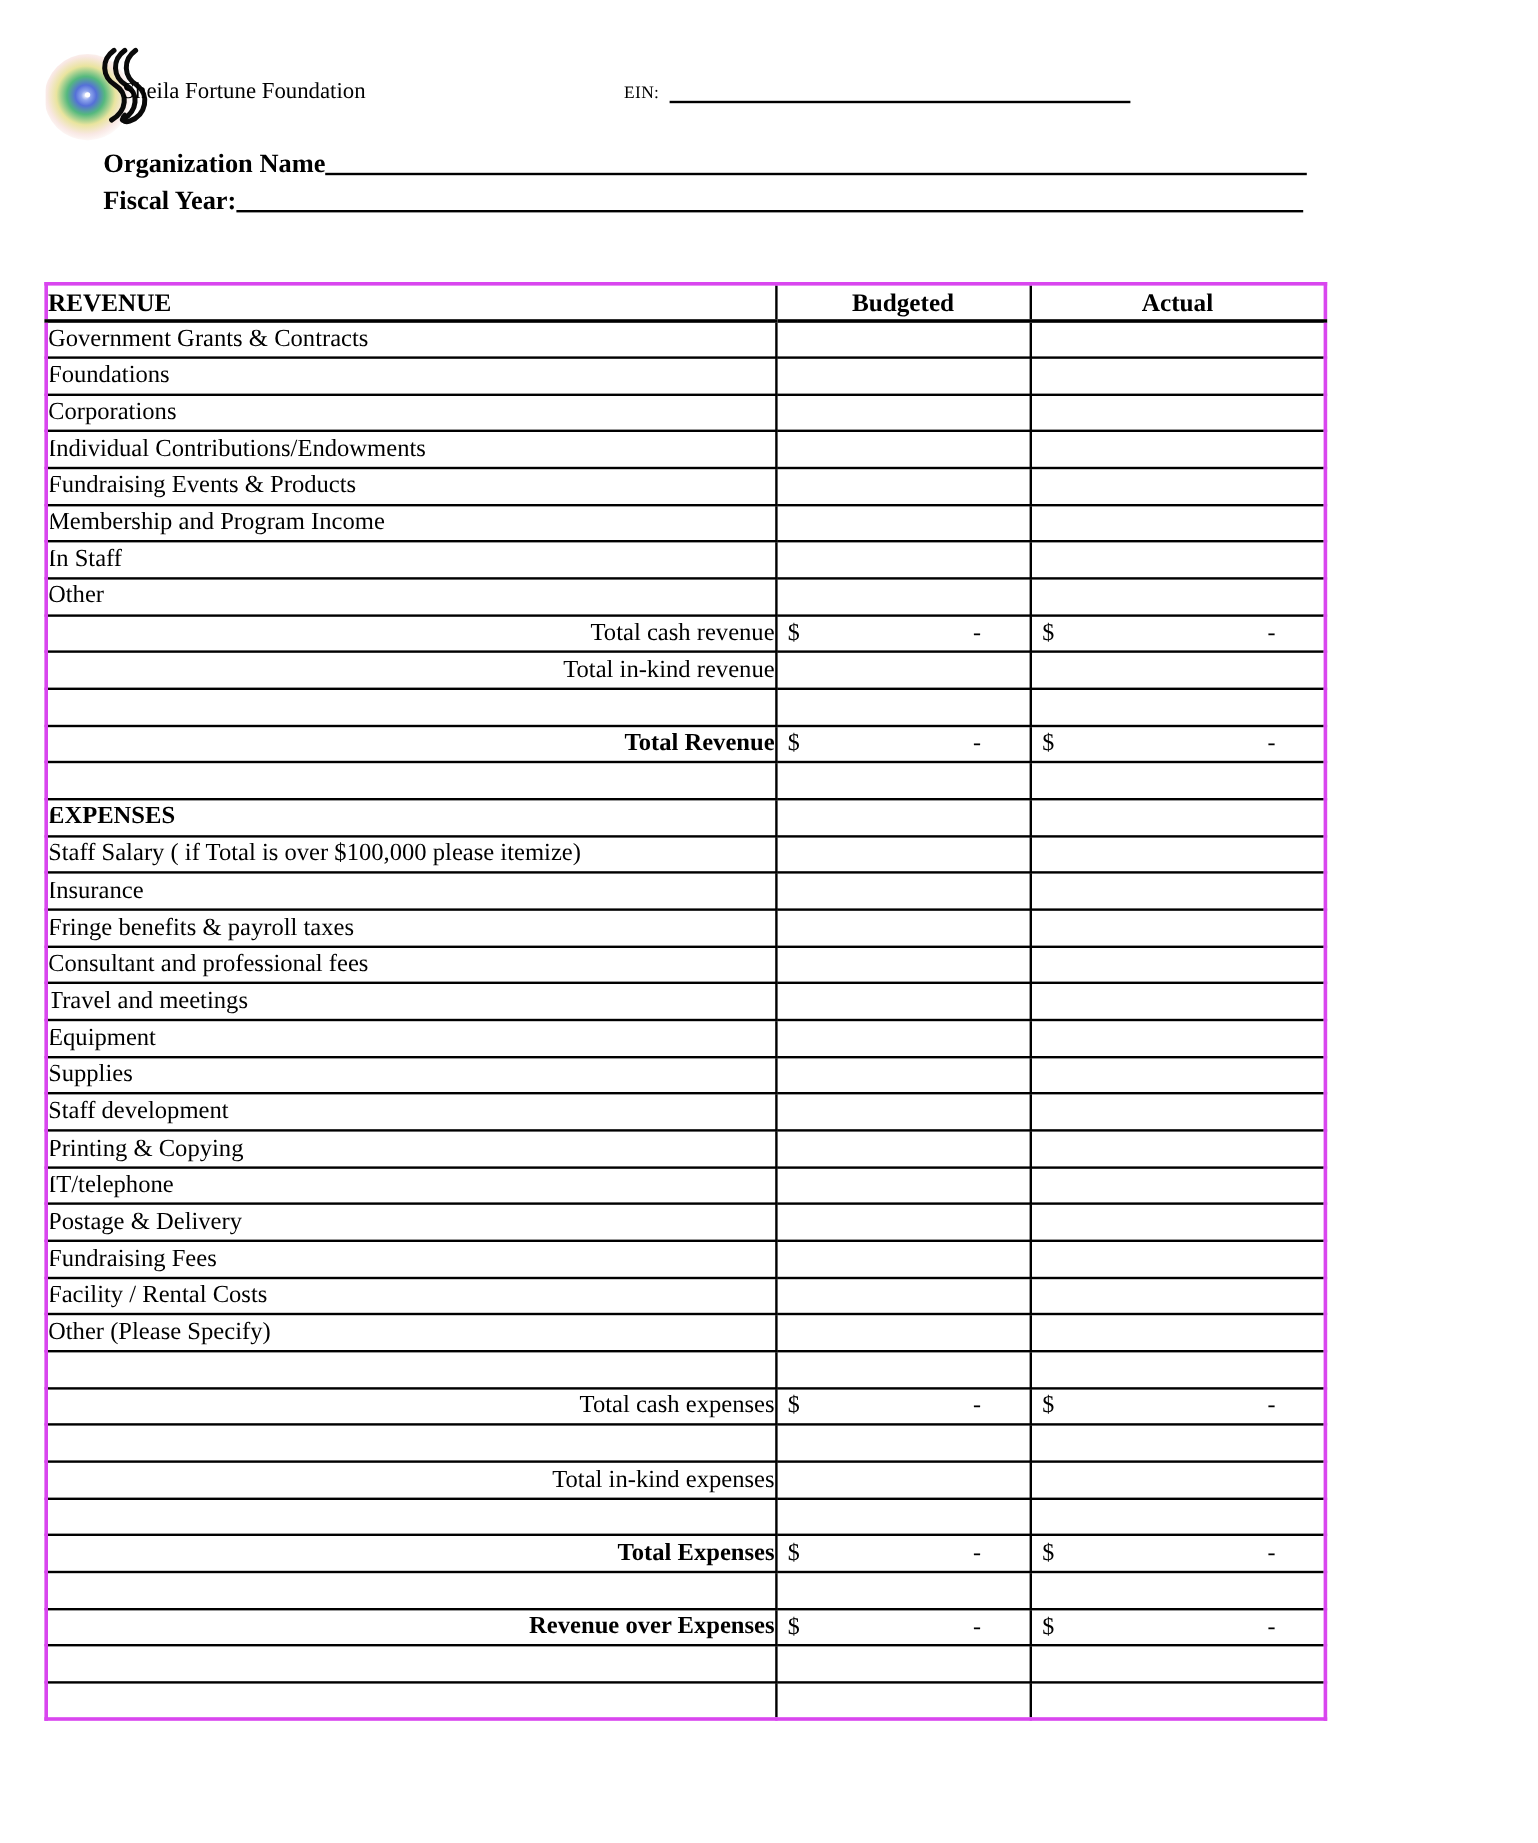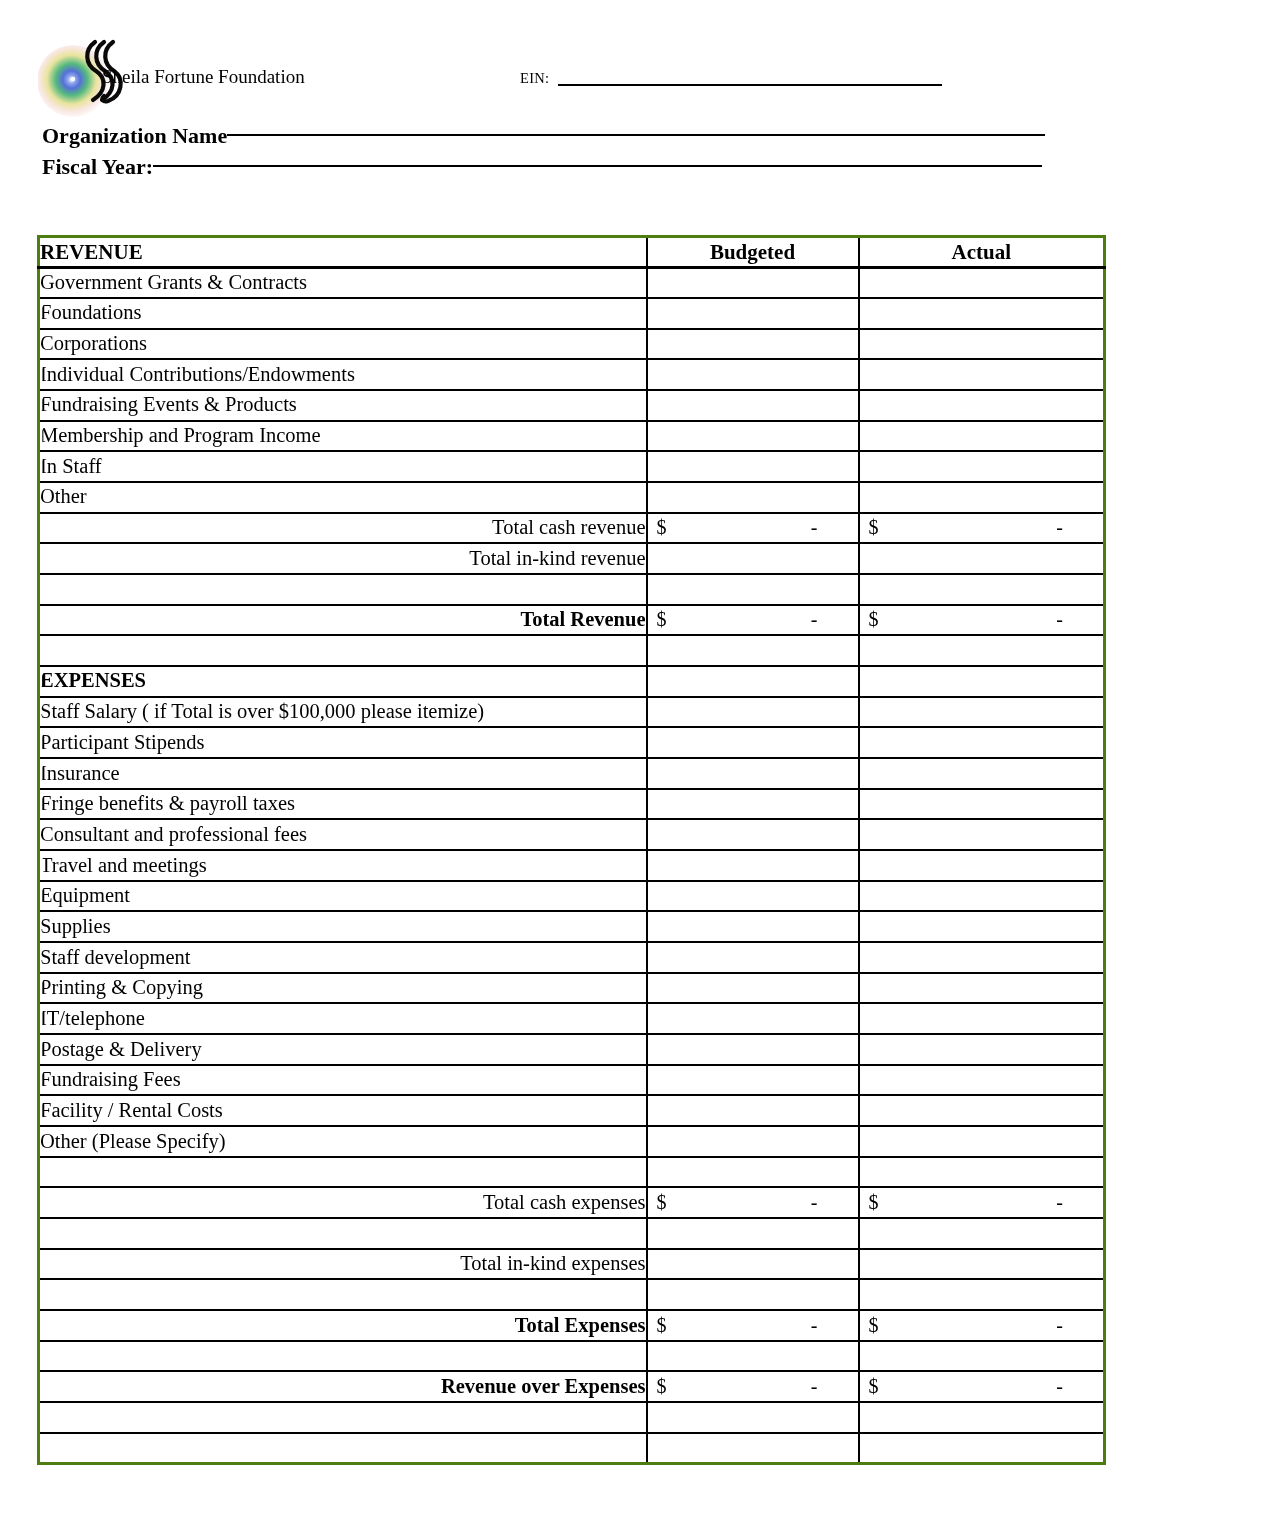--- a/index.html
+++ b/index.html
@@ -16,31 +16,31 @@
     position:absolute; left:102px; top:66px;
     font-size:19px; white-space:nowrap;
   }
   .ein-row {
     position:absolute; left:520px; top:70px; width:422px;
     display:flex; align-items:flex-end;
   }
   .ein-label { font-size:14.5px; letter-spacing:.3px; }
   .ein-line { flex:1; height:0; border-bottom:2px solid #000; margin-left:9px; margin-bottom:1px; }
 
-  .fill-row { position:absolute; display:flex; align-items:center; }
+  .fill-row { position:absolute; display:flex; align-items:flex-end;margin-left:44px; }
   .fill-row .fill-label { font-size:22px; font-weight:bold; white-space:nowrap; }
   .fill-row .fill-line { flex:1; height:0; border-bottom:2px solid #000; margin-bottom:3px; }
   #org-row   { left:42px; top:123px; width:1003px; }
   #fiscal-row{ left:42px; top:154px; width:1000px; }
 
   
   #budget-table {
     position:absolute; left:37px; top:235px;
     width:1066px; border-collapse:collapse; table-layout:fixed;
-    border:3px solid #4d7c0f;
+    border:3px solid #d946ef;
   }
   #budget-table tr { height:30.68px; }
   #budget-table th, #budget-table td {
     border:2px solid #000; padding:0; vertical-align:middle;
     font-size:20.5px; line-height:1.05; overflow:hidden; white-space:nowrap;
   }
   #budget-table thead th { border-bottom-width:3px; font-size:21px; }
   th.rev-h  { text-align:left; padding-left:5px; font-weight:bold; }
   th.col-h  { text-align:center; font-weight:bold; }
   td.label.left  { text-align:left;  padding-left:5px;border-radius:15px; }
@@ -199,25 +199,20 @@
           <td class="label left bold">EXPENSES</td>
           <td></td>
           <td></td>
         </tr>
         <tr>
           <td class="label left">Staff Salary ( if Total is over $100,000 please itemize)</td>
           <td></td>
           <td></td>
         </tr>
         <tr>
-          <td class="label left">Participant Stipends</td>
-          <td></td>
-          <td></td>
-        </tr>
-        <tr>
           <td class="label left">Insurance</td>
           <td></td>
           <td></td>
         </tr>
         <tr>
           <td class="label left">Fringe benefits &amp; payroll taxes</td>
           <td></td>
           <td></td>
         </tr>
         <tr>

